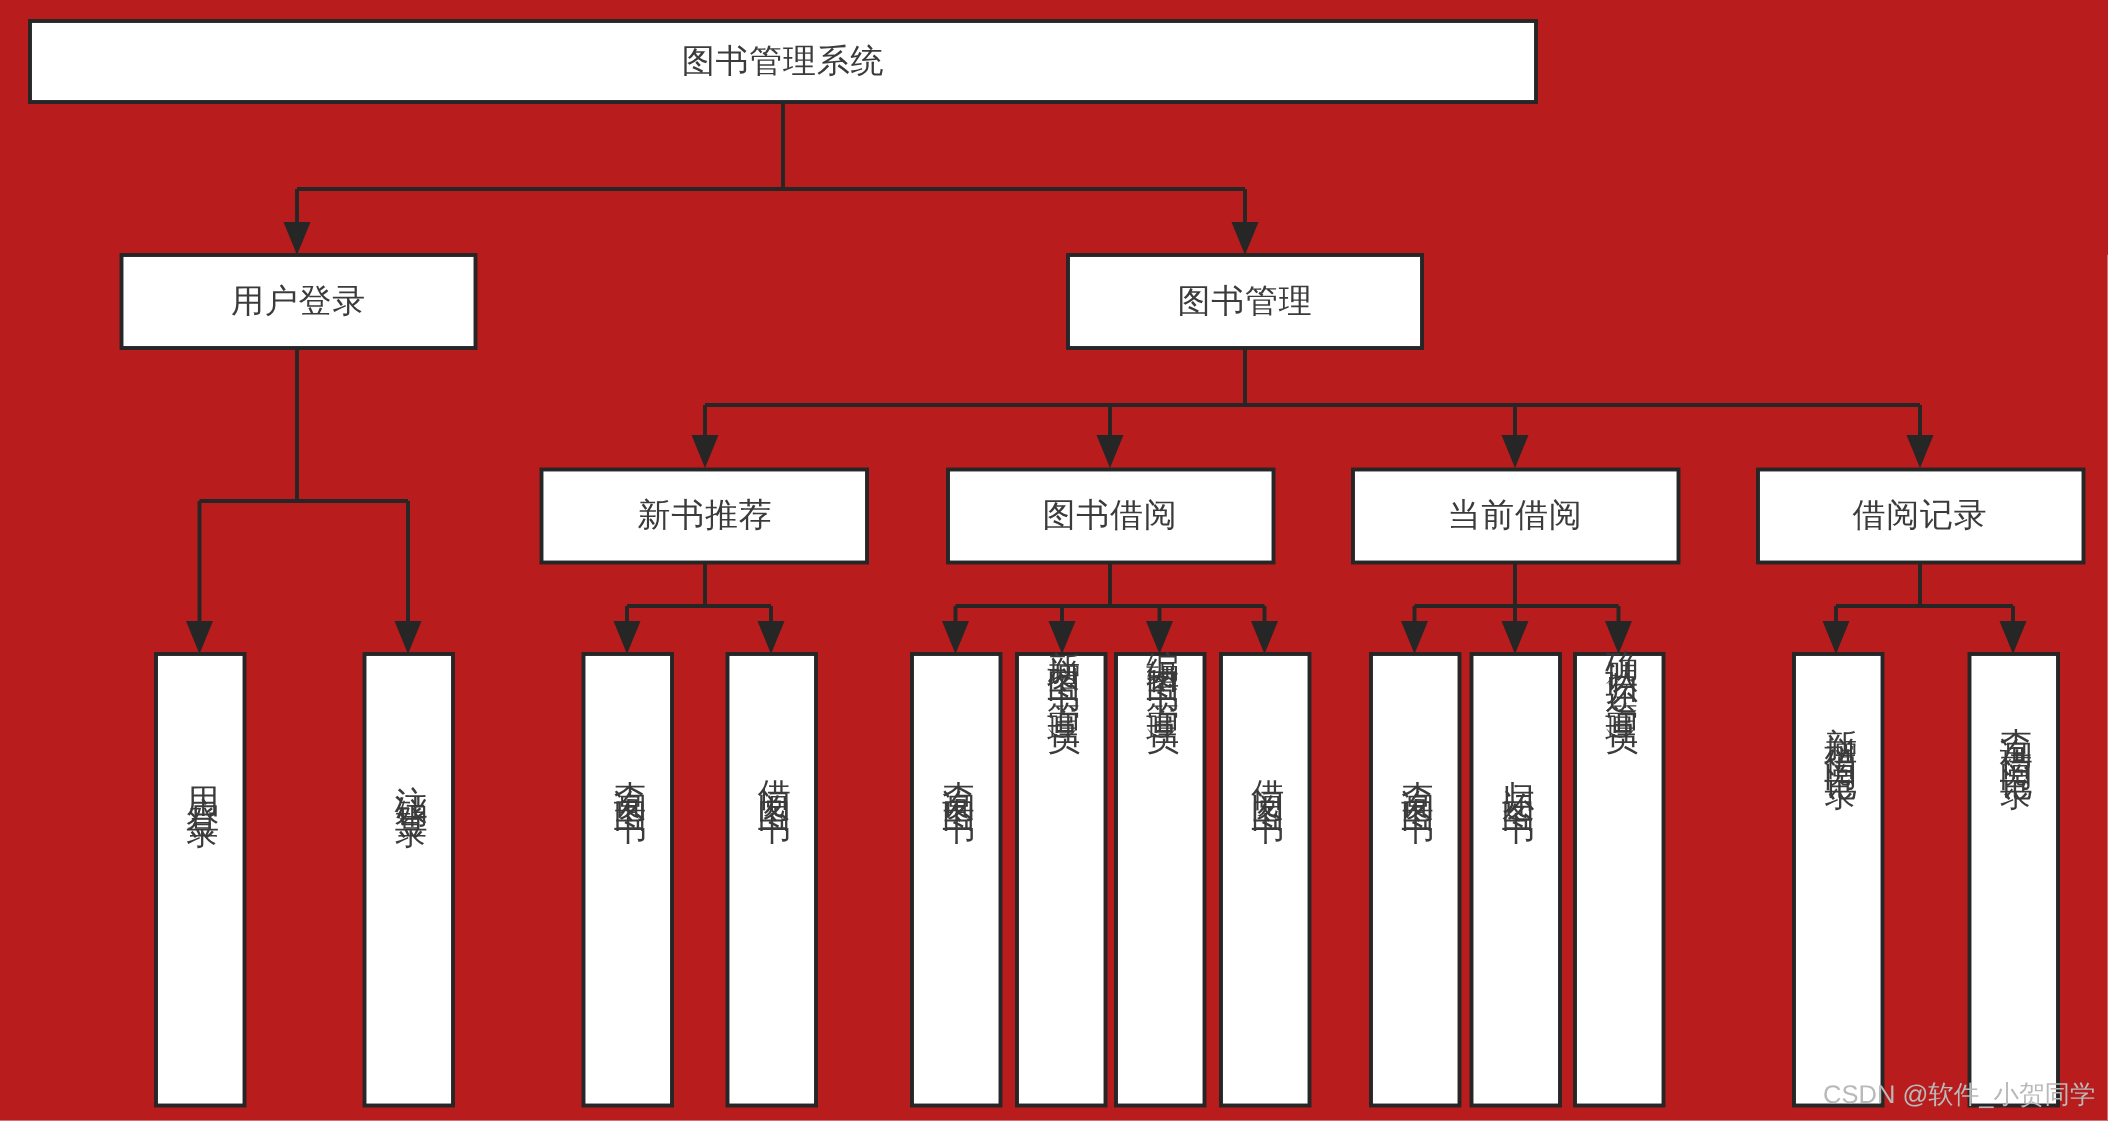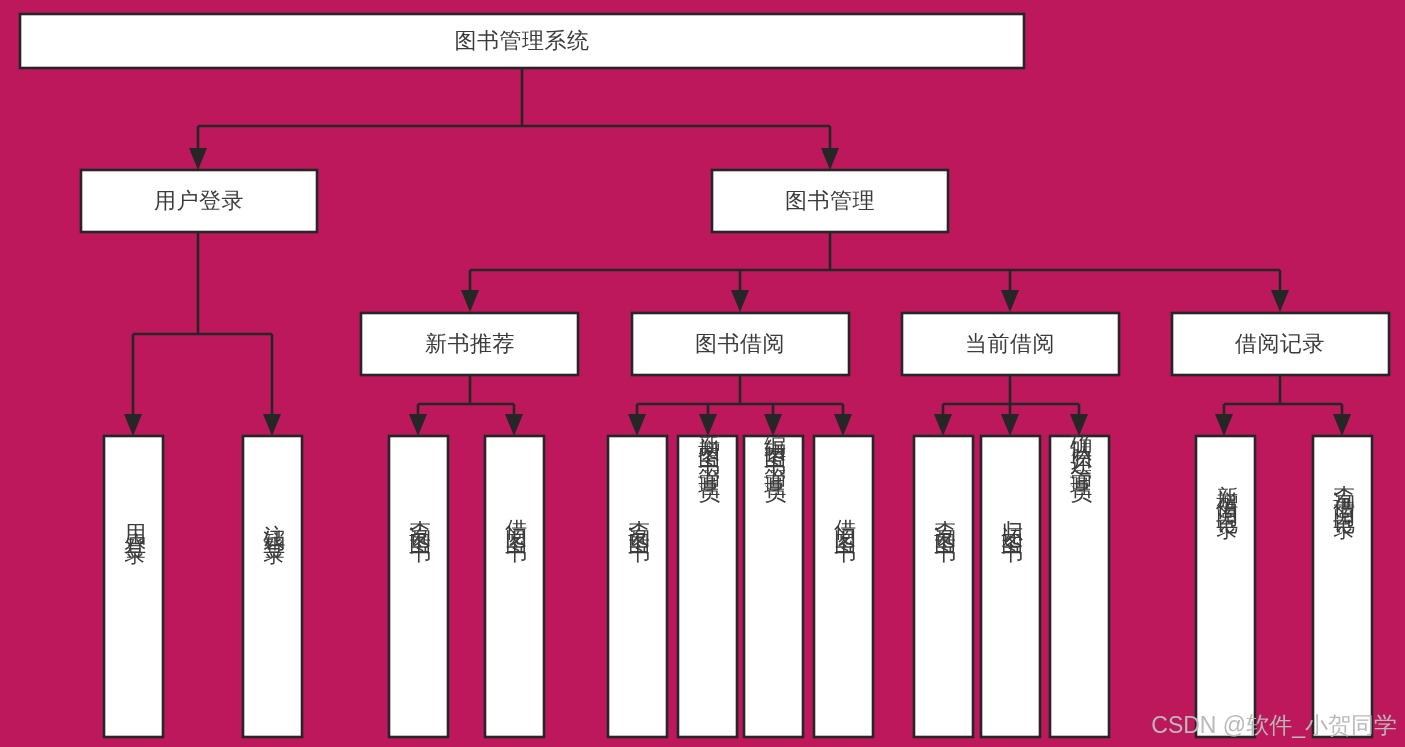--- a/index.html
+++ b/index.html
@@ -10,21 +10,21 @@
   body {
     width: 1405px;
     height: 747px;
     overflow: hidden;
     font-family: "Liberation Sans", "DejaVu Sans", sans-serif;
   }
   #diagram-root {
     position: relative;
     width: 1405px;
     height: 747px;
-    background: #be185d;
+    background: #b91c1c;
   }
   svg#flow {
     position: absolute;
     left: 0;
     top: 0;
     width: 1405px;
     height: 747px;
     display: block;
   }
   .node-rect {
@@ -58,21 +58,21 @@
     dominant-baseline: middle;
     writing-mode: tb;
     glyph-orientation-vertical: 0;
     letter-spacing: 7px;
   }
   .watermark {
     position: absolute;
     right: 8px;
     bottom: 6px;
     color: #b9b9b9;
-    font-size: 23px;
+    font-size: 17px;
     font-family: "Liberation Sans", "DejaVu Sans", sans-serif;
     white-space: nowrap;
     user-select: none;
   }
 </style>
 </head>
 <body>
 
 <div id="diagram-root">
 

